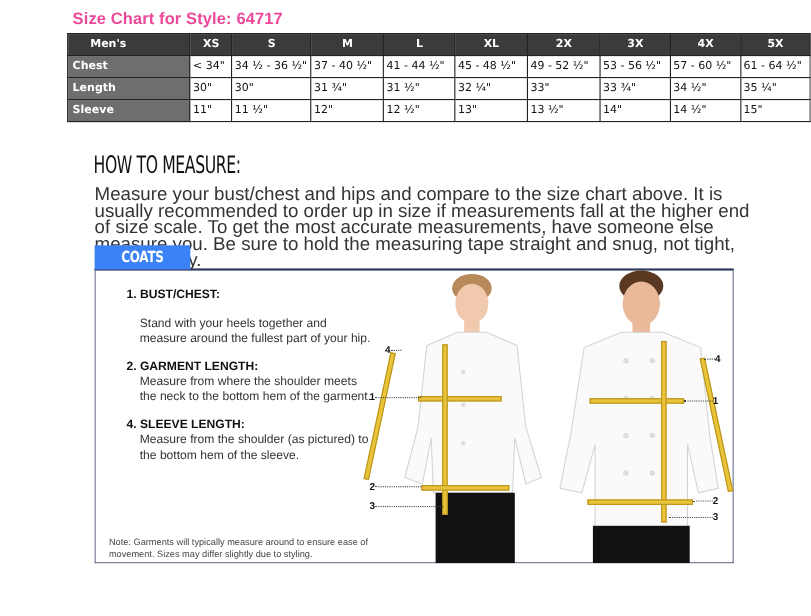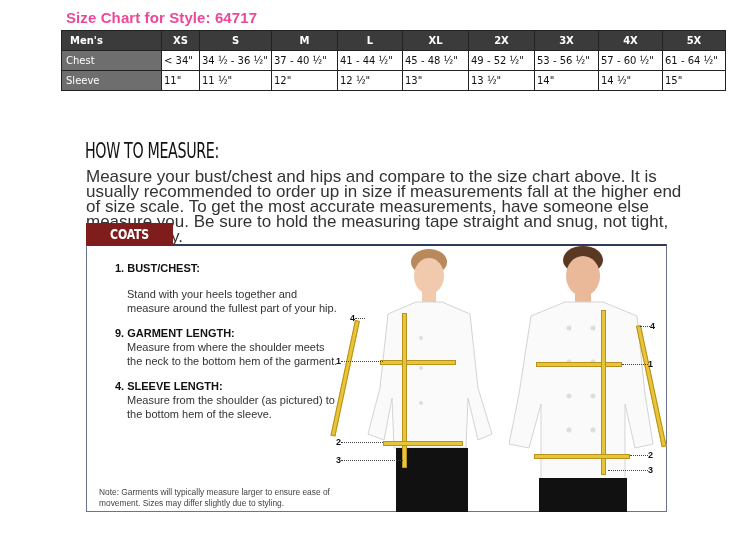--- a/index.html
+++ b/index.html
@@ -1,30 +1,30 @@
 <!DOCTYPE html>
 <html><head>
 <meta charset="utf-8">
 <style>
   html,body{margin:0;padding:0;background:#fff;}
   body{width:737px;height:560px;position:relative;overflow:hidden;font-family:"DejaVu Sans",sans-serif;color:#222;}
   .title{position:absolute;left:66px;top:9px;font-family:"Liberation Sans",sans-serif;font-weight:bold;font-size:15px;color:#ec4899;letter-spacing:0.1px;}
   table.size{position:absolute;left:61px;top:30px;border-collapse:collapse;font-family:"DejaVu Sans",sans-serif;font-size:10px;}
   table.size td, table.size th{border:1px solid #222;height:19px;padding:0 2px;white-space:nowrap;}
   table.size th{background:#3b3b3b;color:#fff;font-weight:bold;font-size:10px;}
-  table.size th.rowhead{text-align:left;padding-left:8px;width:89px;}
-  table.size td.rowlabel{background:#6e6e6e;color:#fff;text-align:left;padding-left:4px;}
+  table.size th.rowhead{text-align:left;padding-left:20px;width:89px;}
+  table.size td.rowlabel{background:#6e6e6e;color:#fff;text-align:left;padding-left:4px;font-weight:bold;}
   table.size td.val{background:#fff;color:#111;}
   .c-xs{width:33px}.c-s{width:67px}.c-m{width:61px}.c-l{width:60px}.c-xl{width:61px}.c-2x{width:61px}.c-3x{width:59px}.c-4x{width:59px}.c-5x{width:58px}
 
   .htm-title{position:absolute;left:85px;top:138px;font-family:"DejaVu Sans Condensed","DejaVu Sans",sans-serif;font-size:22px;letter-spacing:-0.5px;color:#111;transform:scaleX(0.72);transform-origin:left top;font-weight:normal;}
   .htm-body{position:absolute;left:86px;top:169px;width:600px;font-family:"Liberation Sans",sans-serif;font-size:17px;line-height:15px;color:#333;}
 
   .panel{position:absolute;left:86px;top:244px;width:581px;height:268px;border:1px solid #6a7390;border-top:2px solid #2f3a5c;box-sizing:border-box;}
-  .coats-tab{position:absolute;left:86px;top:223px;width:87px;height:22px;background:#7f1d1d;color:#fff;}
+  .coats-tab{position:absolute;left:86px;top:223px;width:87px;height:22px;background:#3b82f6;color:#fff;}
   .coats-tab span{display:block;font-family:"DejaVu Sans",sans-serif;font-weight:bold;font-size:14px;text-align:center;line-height:22px;transform:scaleX(0.78);letter-spacing:-0.3px;}
 
   .steps{position:absolute;left:99px;top:262px;width:240px;font-family:"Liberation Sans",sans-serif;color:#333;}
   .step{margin-bottom:12px;margin-left:16px;}
   .step-title{font-weight:bold;font-size:11px;color:#111;line-height:13px;}
   .step-desc{font-size:11px;line-height:14px;padding-left:12px;color:#333;}
   .note{position:absolute;left:99px;top:487px;width:240px;font-family:"Liberation Sans",sans-serif;font-size:8.4px;line-height:11px;color:#444;}
 
   .figure{position:absolute;}
   .marker{position:absolute;font-family:"Liberation Sans",sans-serif;font-size:9px;color:#111;font-weight:bold;white-space:nowrap;}
@@ -56,20 +56,32 @@
     <td class="val">34 ½ - 36 ½"</td>
     <td class="val">37 - 40 ½"</td>
     <td class="val">41 - 44 ½"</td>
     <td class="val">45 - 48 ½"</td>
     <td class="val">49 - 52 ½"</td>
     <td class="val">53 - 56 ½"</td>
     <td class="val">57 - 60 ½"</td>
     <td class="val">61 - 64 ½"</td>
   </tr>
   <tr>
+    <td class="rowlabel">Length</td>
+    <td class="val">30"</td>
+    <td class="val">30"</td>
+    <td class="val">31 ¾"</td>
+    <td class="val">31 ½"</td>
+    <td class="val">32 ¼"</td>
+    <td class="val">33"</td>
+    <td class="val">33 ¾"</td>
+    <td class="val">34 ½"</td>
+    <td class="val">35 ¼"</td>
+  </tr>
+  <tr>
     <td class="rowlabel">Sleeve</td>
     <td class="val">11"</td>
     <td class="val">11 ½"</td>
     <td class="val">12"</td>
     <td class="val">12 ½"</td>
     <td class="val">13"</td>
     <td class="val">13 ½"</td>
     <td class="val">14"</td>
     <td class="val">14 ½"</td>
     <td class="val">15"</td>
@@ -86,29 +98,29 @@
   </div>
 
 <div class="steps">
   <div class="step">
     <div class="step-title">1. BUST/CHEST:</div>
   </div>
   <div class="step">
     <div class="step-desc">Stand with your heels together and measure around the fullest part of your hip.</div>
   </div>
   <div class="step">
-    <div class="step-title">9. GARMENT LENGTH:</div>
+    <div class="step-title">2. GARMENT LENGTH:</div>
     <div class="step-desc">Measure from where the shoulder meets the neck to the bottom hem of the garment.</div>
   </div>
   <div class="step">
     <div class="step-title">4. SLEEVE LENGTH:</div>
     <div class="step-desc">Measure from the shoulder (as pictured) to the bottom hem of the sleeve.</div>
   </div>
 </div>
-<div class="note">Note: Garments will typically measure larger to ensure ease of movement. Sizes may differ slightly due to styling.</div>
+<div class="note">Note: Garments will typically measure around to ensure ease of movement. Sizes may differ slightly due to styling.</div>
 
 <div class="figure" style="left:350px;top:248px;width:150px;height:264px;">
   <svg width="150" height="264" viewBox="0 0 150 264">
     <ellipse cx="79" cy="14" rx="18" ry="13" fill="#b8895a"></ellipse>
     <ellipse cx="79" cy="28" rx="15" ry="18" fill="#f1c9ad"></ellipse>
     <rect x="72" y="42" width="14" height="12" fill="#f1c9ad"></rect>
     <path d="M38 66 L66 54 L92 54 L120 66 L128 140 L142 186 L128 192 L118 150 L116 200 L44 200 L42 150 L34 192 L18 186 L30 140 Z" fill="#fafafa" stroke="#d4d4d4"></path>
     <rect x="46" y="200" width="72" height="64" fill="#111"></rect>
     <circle cx="71" cy="90" r="2" fill="#ddd"></circle>
       <circle cx="71" cy="120" r="2" fill="#ddd"></circle>

